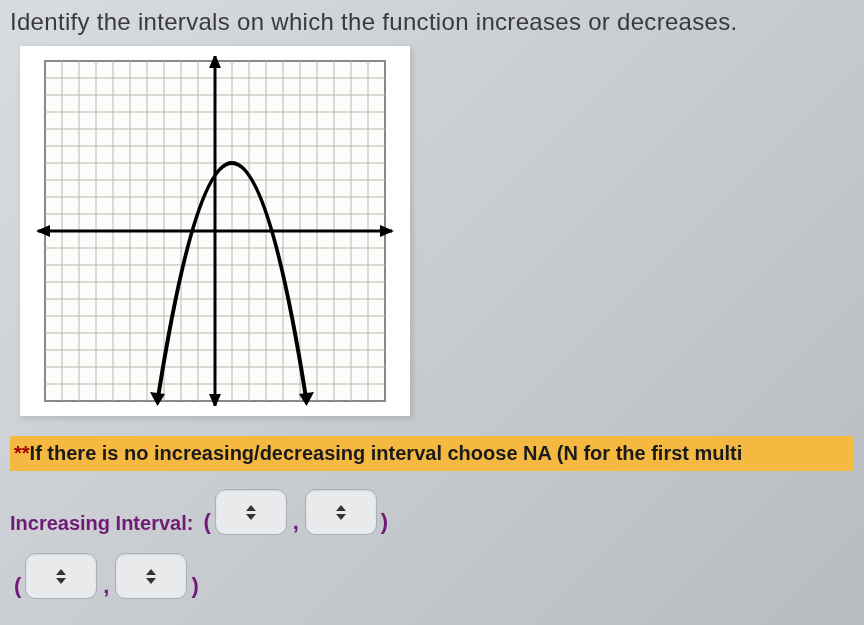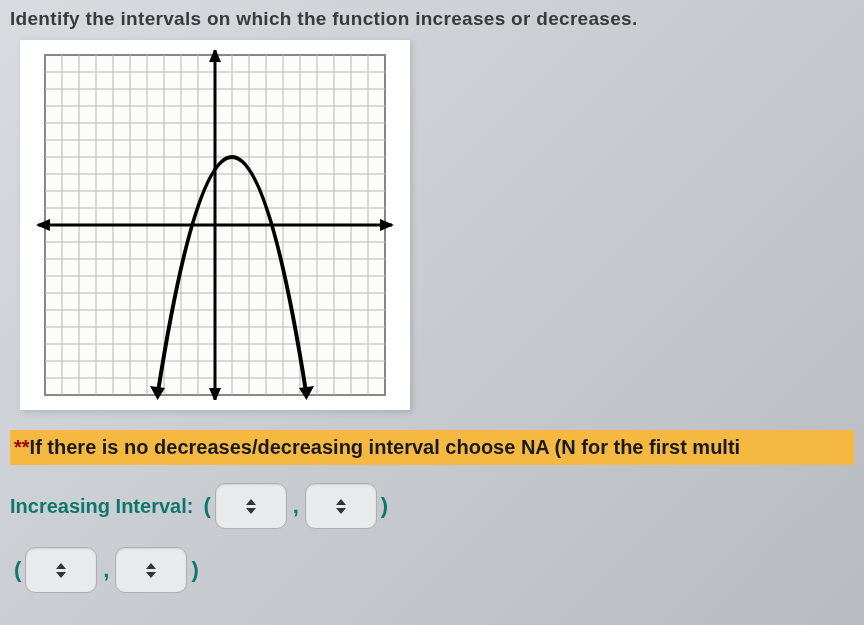--- a/index.html
+++ b/index.html
@@ -10,22 +10,22 @@
     body {
       width: 864px;
       height: 625px;
       background: linear-gradient(135deg, #d8dce0 0%, #c8ccd0 50%, #b8bcc0 100%);
       font-family: Arial, Helvetica, sans-serif;
       padding: 8px 10px;
       overflow: hidden;
       position: relative;
     }
     .title {
-      font-size: 19px;
-      font-weight: bold;
+      font-size: 24px;
+      font-weight: normal;
       color: #3a3a3a;
       margin-bottom: 10px;
       letter-spacing: 0.3px;
     }
     .graph-container {
       background: #ffffff;
       width: 390px;
       height: 370px;
       padding: 10px;
       margin-left: 10px;
@@ -41,25 +41,25 @@
       margin-bottom: 18px;
       white-space: nowrap;
       overflow: hidden;
     }
     .note-prefix {
       color: #a00000;
       font-weight: bold;
     }
     .interval-row {
       display: flex;
-      align-items: center;
+      align-items: flex-end;
       margin-bottom: 18px;
       font-size: 20px;
       font-weight: bold;
-      color: #0f766e;
+      color: #701a75;
     }
     .interval-label {
       margin-right: 6px;
     }
     .paren {
       font-size: 22px;
       font-weight: bold;
       margin: 0 4px;
     }
     .comma {
@@ -164,21 +164,21 @@
     <polygon points="364,175 350,169 350,181" fill="#000"></polygon>
 
     <path d="M 127.5,345 Q 202,-131 276.5,345" fill="none" stroke="#000" stroke-width="4"></path>
 
     <polygon points="127.5,350 120,336 135,338" fill="#000"></polygon>
     <polygon points="276.5,350 269,338 284,336" fill="#000"></polygon>
   </svg>
 </div>
 
 <div class="note-bar">
-  <span class="note-prefix">**</span><span>If there is no decreases/decreasing interval choose NA (N for the first multi</span>
+  <span class="note-prefix">**</span><span>If there is no increasing/decreasing interval choose NA (N for the first multi</span>
 </div>
 
 <div class="interval-row">
   <span class="interval-label">Increasing Interval: </span>
   <span class="paren">(</span>
   <div class="select-box">
     <div class="stepper">
       <div class="stepper-up"></div>
       <div class="stepper-down"></div>
     </div>

